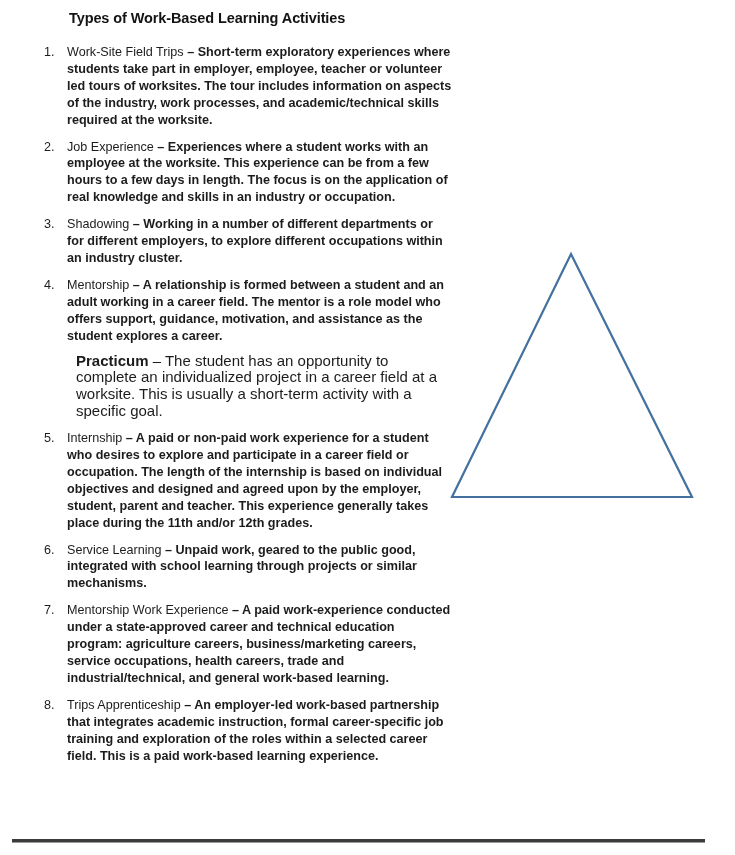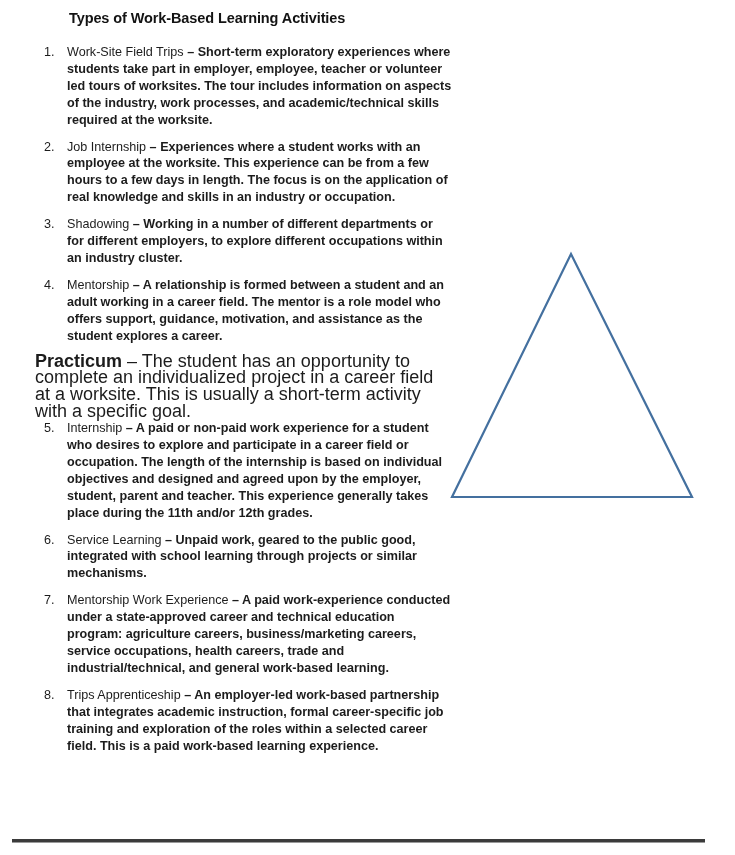--- a/index.html
+++ b/index.html
@@ -64,24 +64,24 @@
   .activity-item .term {
     font-weight: normal;
   }
   .activity-item .body {
     font-weight: bold;
   }
 
   
   .sub-para {
     position: relative;
-    padding-left: 35px;
-    margin-bottom: 0;
+    padding-left: 76px;
+    margin-bottom: 10px;
     margin-top: -2px;
-    font-size: 18px;
+    font-size: 15px;
     line-height: 16.9px;
     color: #1c1c1c;
   }
   .sub-para .term { font-weight: bold; }
 
   
   #triangle-figure {
     position: absolute;
     left: 443px;
     top: 245px;
@@ -110,21 +110,21 @@
 
   <div id="content-column">
 
     <div class="activity-item">
       <span class="marker">1.</span>
       <span class="term">Work-Site Field Trips</span><span class="body"> – Short-term exploratory experiences where students take part in employer, employee, teacher or volunteer led tours of worksites. The tour includes information on aspects of the industry, work processes, and academic/technical skills required at the worksite.</span>
     </div>
 
     <div class="activity-item">
       <span class="marker">2.</span>
-      <span class="term">Job Internship</span><span class="body"> – Experiences where a student works with an employee at the worksite.  This experience can be from a few hours to a few days in length. The focus is on the application of real knowledge and skills in an industry or occupation.</span>
+      <span class="term">Job Experience</span><span class="body"> – Experiences where a student works with an employee at the worksite.  This experience can be from a few hours to a few days in length. The focus is on the application of real knowledge and skills in an industry or occupation.</span>
     </div>
 
     <div class="activity-item">
       <span class="marker">3.</span>
       <span class="term">Shadowing</span><span class="body"> – Working in a number of different departments or for different employers, to explore different occupations within an industry cluster.</span>
     </div>
 
     <div class="activity-item">
       <span class="marker">4.</span>
       <span class="term">Mentorship</span><span class="body"> – A relationship is formed between a student and an adult working in a career field.  The mentor is a role model who offers support, guidance, motivation, and assistance as the student explores a career.</span>

